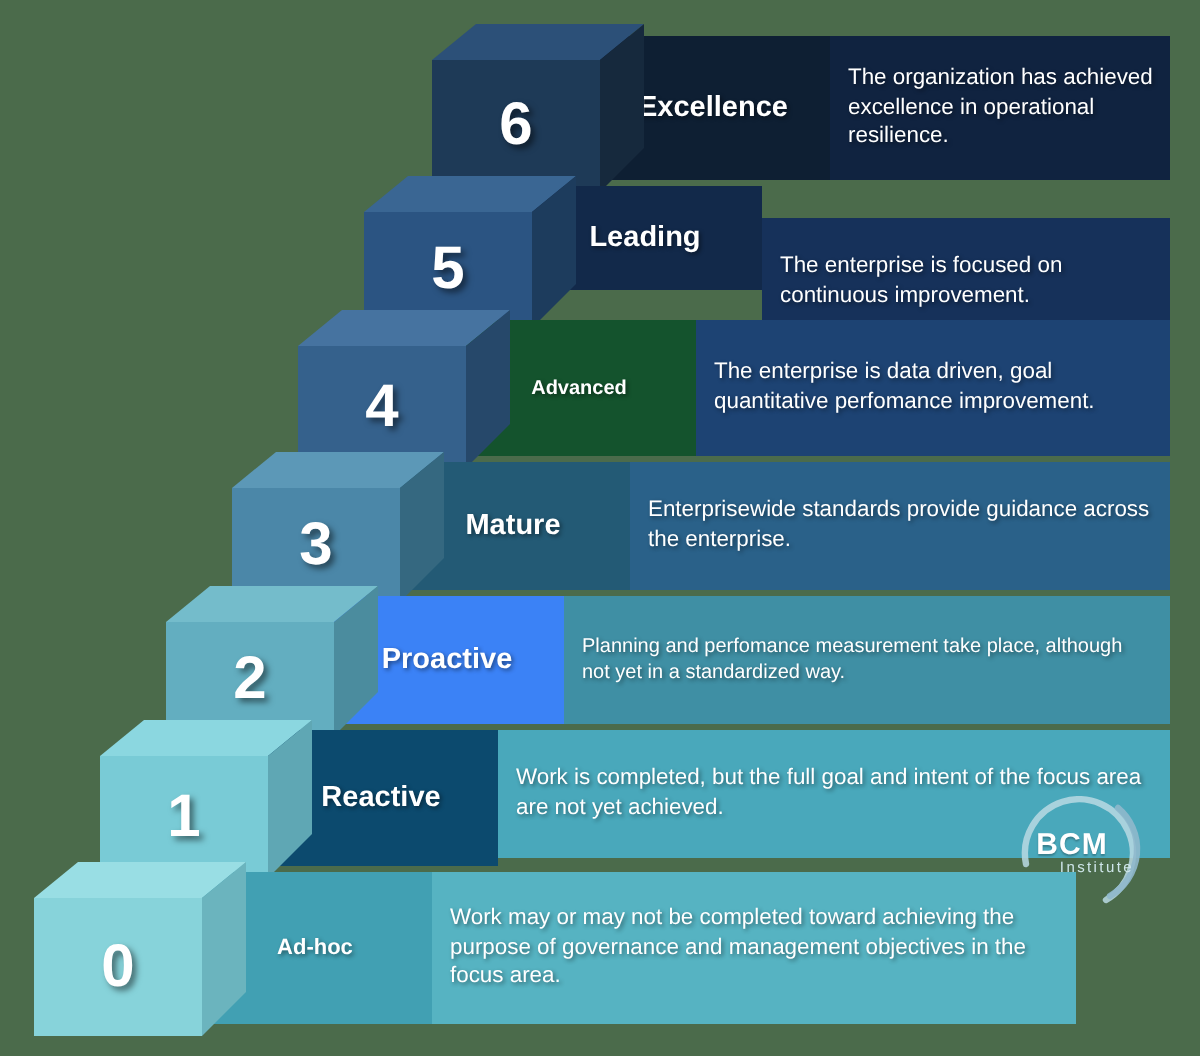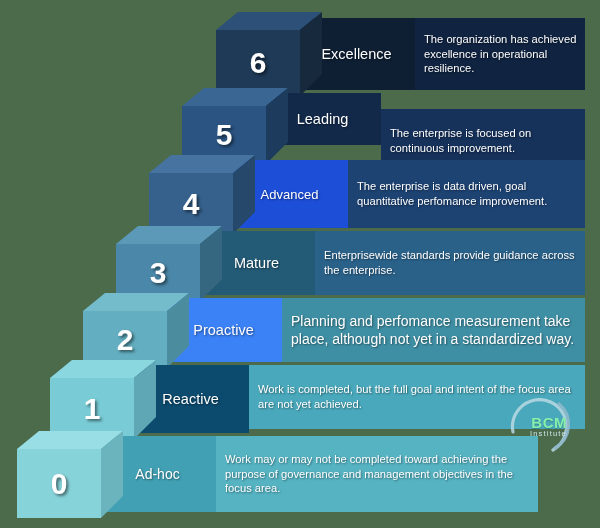--- a/index.html
+++ b/index.html
@@ -10,21 +10,21 @@
     overflow:hidden;
   }
   #stage{position:relative;width:600px;height:528px;}
 
   
   .row{position:absolute;}
   .label-pane{
     position:absolute;
     display:flex;align-items:center;justify-content:center;
     color:#ffffff;
-    font-weight:normal;
+    font-weight:bold;
     text-shadow:1px 1px 2px rgba(0,0,0,.45);
     box-sizing:border-box;
   }
   .desc-pane{
     position:absolute;
     display:flex;align-items:center;
     color:#ffffff;
     font-weight:normal;
     line-height:1.32;
     text-shadow:1px 1px 2px rgba(0,0,0,.45);
@@ -49,21 +49,21 @@
 
   
   #watermark{
     position:absolute;
     left:505px;top:398px;
     width:78px;height:60px;
     pointer-events:none;
   }
   #watermark .wm-text{
     position:absolute;left:0;top:16px;width:62px;
-    text-align:right;color:#86efac;
+    text-align:center;color:#ffffff;
     font-weight:bold;font-size:15px;
     letter-spacing:.5px;
     text-shadow:0 1px 1px rgba(0,0,0,.25);
   }
   #watermark .wm-sub{
     position:absolute;left:0;top:31px;width:62px;
     text-align:right;color:#cfe6ea;
     font-size:7.5px;letter-spacing:1.2px;
   }
 </style>
@@ -93,21 +93,21 @@
       <svg width="106" height="76" style="position:absolute;left:0;top:0;">
         <polygon points="0,18 22,0 106,0 84,18" fill="#3a6693"></polygon>
         <polygon points="84,18 106,0 106,54 84,76" fill="#1d3c5d"></polygon>
         <polygon points="0,18 84,18 84,76 0,76" fill="#2b5482"></polygon>
       </svg>
       <div class="face-front" style="left:0;top:18px;width:84px;height:58px;font-size:30px;">5</div>
     </div>
   </div>
 
   <div class="row">
-    <div class="label-pane" style="left: 231px; top: 160px; width: 117px; height: 68px; font-size: 13px; background: #1d4ed8;">Advanced</div>
+    <div class="label-pane" style="left: 231px; top: 160px; width: 117px; height: 68px; font-size: 10px; background: #14532d;">Advanced</div>
     <div class="desc-pane" style="left: 348px; top: 160px; width: 237px; height: 68px; font-size: 11.2px; background: rgb(29, 67, 115);">The enterprise is data driven, goal quantitative perfomance improvement.</div>
     <div class="cube" style="left:149px;top:155px;width:84px;height:73px;">
       <svg width="106" height="79" style="position:absolute;left:0;top:0;">
         <polygon points="0,18 22,0 106,0 84,18" fill="#4673a0"></polygon>
         <polygon points="84,18 106,0 106,57 84,79" fill="#26486a"></polygon>
         <polygon points="0,18 84,18 84,79 0,79" fill="#35618c"></polygon>
       </svg>
       <div class="face-front" style="left:0;top:18px;width:84px;height:61px;font-size:30px;">4</div>
     </div>
   </div>
@@ -120,21 +120,21 @@
         <polygon points="0,18 22,0 106,0 84,18" fill="#5c98b7"></polygon>
         <polygon points="84,18 106,0 106,53 84,75" fill="#356880"></polygon>
         <polygon points="0,18 84,18 84,75 0,75" fill="#4b87a8"></polygon>
       </svg>
       <div class="face-front" style="left:0;top:18px;width:84px;height:57px;font-size:30px;">3</div>
     </div>
   </div>
 
   <div class="row">
     <div class="label-pane" style="left: 165px; top: 298px; width: 117px; height: 64px; font-size: 14.5px; background: #3b82f6; text-align: right;">Proactive</div>
-    <div class="desc-pane" style="left: 282px; top: 298px; width: 303px; height: 64px; font-size: 14px; background: rgb(63, 143, 164);">Planning and perfomance measurement take place, although not yet in a standardized way.</div>
+    <div class="desc-pane" style="left: 282px; top: 298px; width: 303px; height: 64px; font-size: 10px; background: rgb(63, 143, 164);">Planning and perfomance measurement take place, although not yet in a standardized way.</div>
     <div class="cube" style="left:83px;top:293px;width:84px;height:69px;">
       <svg width="106" height="75" style="position:absolute;left:0;top:0;">
         <polygon points="0,18 22,0 106,0 84,18" fill="#74bccb"></polygon>
         <polygon points="84,18 106,0 106,53 84,75" fill="#4b8c9e"></polygon>
         <polygon points="0,18 84,18 84,75 0,75" fill="#63aec0"></polygon>
       </svg>
       <div class="face-front" style="left:0;top:18px;width:84px;height:57px;font-size:30px;">2</div>
     </div>
   </div>
 
@@ -145,21 +145,21 @@
       <svg width="106" height="79" style="position:absolute;left:0;top:0;">
         <polygon points="0,18 22,0 106,0 84,18" fill="#8bd7e0"></polygon>
         <polygon points="84,18 106,0 106,57 84,79" fill="#5fa7b4"></polygon>
         <polygon points="0,18 84,18 84,79 0,79" fill="#79cbd6"></polygon>
       </svg>
       <div class="face-front" style="left:0;top:18px;width:84px;height:61px;font-size:30px;">1</div>
     </div>
   </div>
 
   <div class="row">
-    <div class="label-pane" style="left: 99px; top: 436px; width: 117px; height: 76px; font-size: 14px; background: rgb(65, 160, 179);">Ad-hoc</div>
+    <div class="label-pane" style="left: 99px; top: 436px; width: 117px; height: 76px; font-size: 11px; background: rgb(65, 160, 179);">Ad-hoc</div>
     <div class="desc-pane" style="left: 216px; top: 436px; width: 322px; height: 76px; font-size: 11.2px; background: rgb(86, 179, 194);">Work may or may not be completed toward achieving the purpose of governance and management objectives in the focus area.</div>
     <div class="cube" style="left:17px;top:431px;width:84px;height:81px;">
       <svg width="106" height="87" style="position:absolute;left:0;top:0;">
         <polygon points="0,18 22,0 106,0 84,18" fill="#99dee4"></polygon>
         <polygon points="84,18 106,0 106,65 84,87" fill="#6bb4be"></polygon>
         <polygon points="0,18 84,18 84,87 0,87" fill="#87d3da"></polygon>
       </svg>
       <div class="face-front" style="left:0;top:18px;width:84px;height:69px;font-size:30px;">0</div>
     </div>
   </div>

